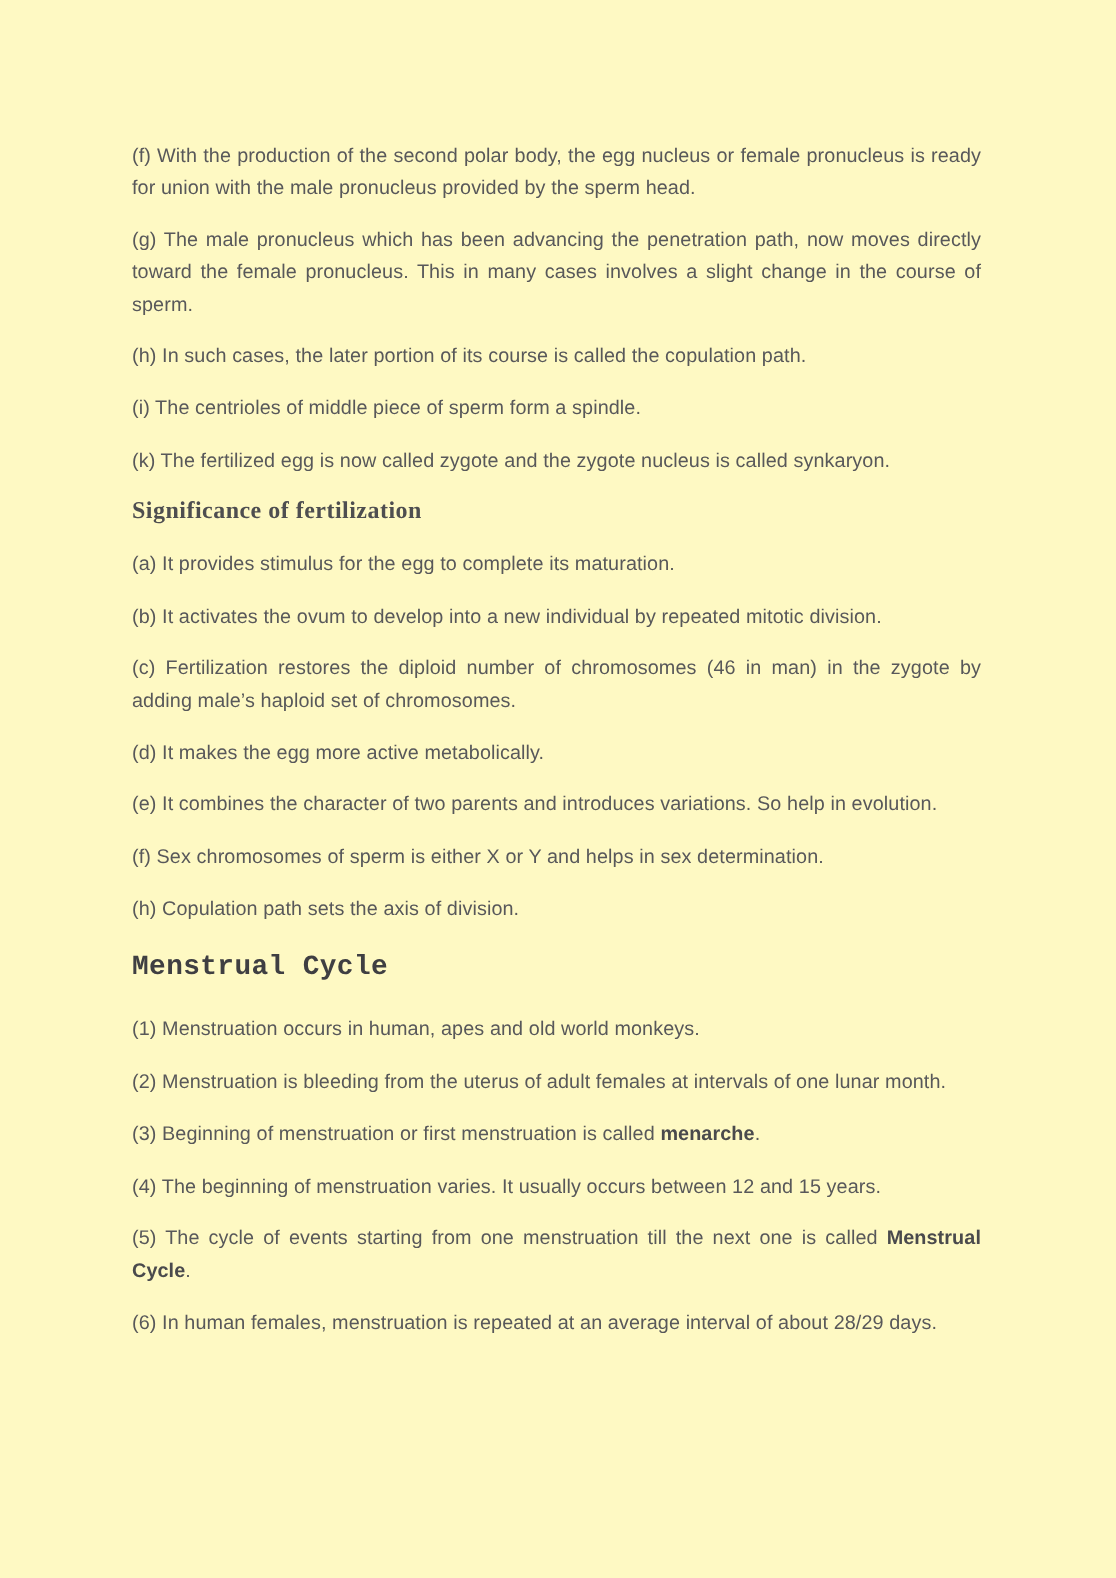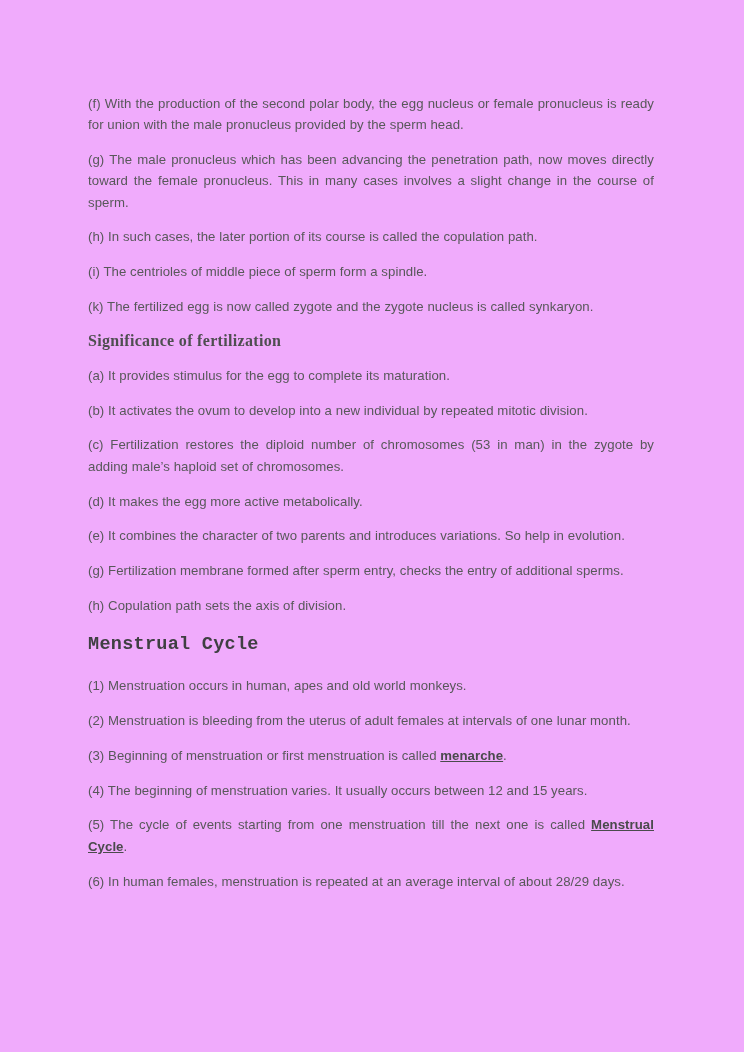--- a/index.html
+++ b/index.html
@@ -14,21 +14,21 @@
     position: relative;
     font-family: "Liberation Sans", sans-serif;
     overflow: hidden;
   }
   .page {
     position: absolute;
     left: 0;
     top: 0;
     width: 744px;
     height: 1052px;
-    background: #f0abfc;
+    background: #fef9c3;
   }
   .content {
     position: absolute;
     left: 88px;
     top: 93px;
     width: 566px;
   }
   p.para {
     margin: 0 0 13.5px 0;
     font-size: 13.2px;
@@ -59,43 +59,42 @@
     font-family: "Liberation Mono", "DejaVu Sans Mono", monospace;
     font-size: 18.5px;
     font-weight: bold;
     line-height: 24px;
     color: #3f3f42;
     letter-spacing: 0.015em;
   }
   b, strong {
     font-weight: bold;
     color: #4a4a4c;
-    text-decoration: underline;
   }
 </style>
 </head>
 <body>
 
 <div class="page">
   <div class="content">
 
     <p class="para">(f) With the production of the second polar body, the egg nucleus or female pronucleus is ready for union with the male pronucleus provided by the sperm head.</p>
     <p class="para">(g) The male pronucleus which has been advancing the penetration path, now moves directly toward the female pronucleus. This in many cases involves a slight change in the course of sperm.</p>
     <p class="para single">(h) In such cases, the later portion of its course is called the copulation path.</p>
     <p class="para single">(i) The centrioles of middle piece of sperm form a spindle.</p>
     <p class="para single">(k) The fertilized egg is now called zygote and the zygote nucleus is called synkaryon.</p>
 
     <h3 class="sub-heading">Significance of fertilization</h3>
 
     <p class="para single">(a) It provides stimulus for the egg to complete its maturation.</p>
     <p class="para single">(b) It activates the ovum to develop into a new individual by repeated mitotic division.</p>
-    <p class="para">(c) Fertilization restores the diploid number of chromosomes (53 in man) in the zygote by adding male’s haploid set of chromosomes.</p>
+    <p class="para">(c) Fertilization restores the diploid number of chromosomes (46 in man) in the zygote by adding male’s haploid set of chromosomes.</p>
     <p class="para single">(d) It makes the egg more active metabolically.</p>
     <p class="para single">(e) It combines the character of two parents and introduces variations. So help in evolution.</p>
-    <p class="para single">(g) Fertilization membrane formed after sperm entry, checks the entry of additional sperms.</p>
+    <p class="para single">(f) Sex chromosomes of sperm is either X or Y and helps in sex determination.</p>
     <p class="para single">(h) Copulation path sets the axis of division.</p>
 
     <h2 class="section-heading">Menstrual Cycle</h2>
 
     <p class="para single">(1) Menstruation occurs in human, apes and old world monkeys.</p>
     <p class="para single">(2) Menstruation is bleeding from the uterus of adult females at intervals of one lunar month.</p>
     <p class="para single"><span>(3) Beginning of menstruation or first menstruation is called </span><b>menarche</b><span>.</span></p>
     <p class="para single">(4) The beginning of menstruation varies. It usually occurs between 12 and 15 years.</p>
     <p class="para"><span>(5) The cycle of events starting from one menstruation till the next one is called </span><b>Menstrual Cycle</b><span>.</span></p>
     <p class="para single">(6) In human females, menstruation is repeated at an average interval of about 28/29 days.</p>

